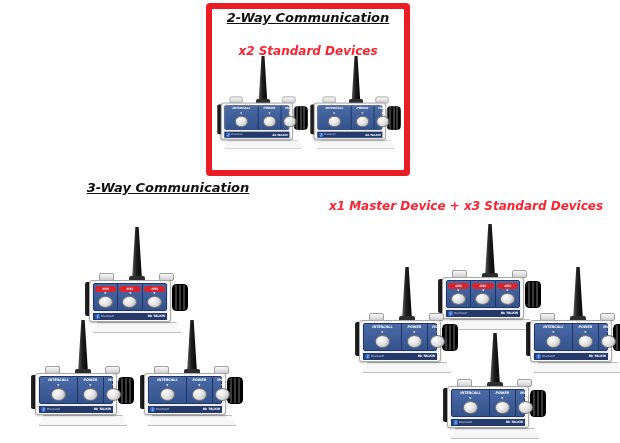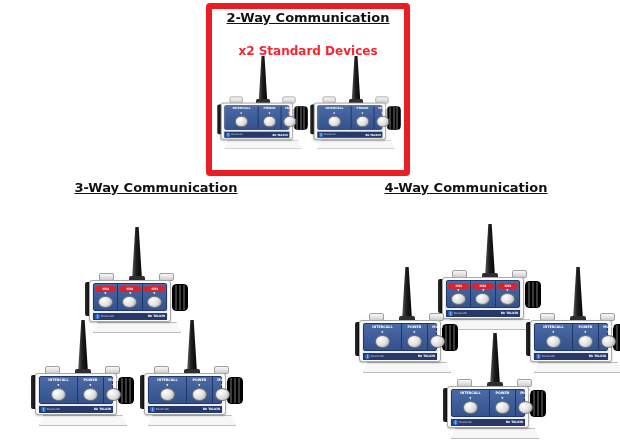--- a/index.html
+++ b/index.html
@@ -1,17 +1,17 @@
 <!DOCTYPE html>
 <html><head>
 <meta charset="utf-8">
 <style>
   html,body{margin:0;padding:0;background:#fff;}
   .canvas{position:relative;width:620px;height:443px;background:#ffffff;overflow:hidden;
-          font-family:"DejaVu Sans",sans-serif;}
+          font-family:"DejaVu Sans",sans-serif;font-style:italic;}
   section{display:contents;}
 
   
   .title-block{position:absolute;text-align:center;z-index:3;}
   .group-title{font-size:13px;font-weight:bold;color:#111;text-decoration:underline;
                white-space:nowrap;line-height:1.15;}
   .group-sub{font-size:12px;font-weight:bold;color:#fb2330;white-space:nowrap;line-height:1.2;margin-top:18px;}
 
   
   .frame{position:absolute;left:206px;top:3px;width:204px;height:173px;box-sizing:border-box;
@@ -134,21 +134,21 @@
     <div class="strip">
       <span class="bt">ᛒ</span>
       <span class="bt-t">Bluetooth</span>
       <span class="brand">Bb TALKIN</span>
     </div>
   </div>
 </div>
   </section>
 
   <section>
-    <div class="title-block" style="left:0px;top:181px;width:312px;">
+    <div class="title-block" style="left:12px;top:181px;width:312px;">
       <div class="group-title">3-Way Communication</div>
     </div>
     <div class="slot" style="left:85px;top:227px;">
   <div class="device">
     <div class="antenna"></div>
     <div class="mount"></div>
     <div class="latch l"></div>
     <div class="latch r"></div>
     <div class="clip"></div>
     <div class="knob"></div>
@@ -249,21 +249,21 @@
       <span class="bt">ᛒ</span>
       <span class="bt-t">Bluetooth</span>
       <span class="brand">Bb TALKIN</span>
     </div>
   </div>
 </div>
   </section>
 
   <section>
     <div class="title-block" style="left:312px;top:181px;width:308px;">
-      <div class="group-title">4-Way Communication</div>
+      <div class="group-sub">x1 Master Device + x3 Standard Devices</div>
     </div>
     <div class="slot" style="left:438px;top:224px;">
   <div class="device">
     <div class="antenna"></div>
     <div class="mount"></div>
     <div class="latch l"></div>
     <div class="latch r"></div>
     <div class="clip"></div>
     <div class="knob"></div>
     <div class="base"></div>

